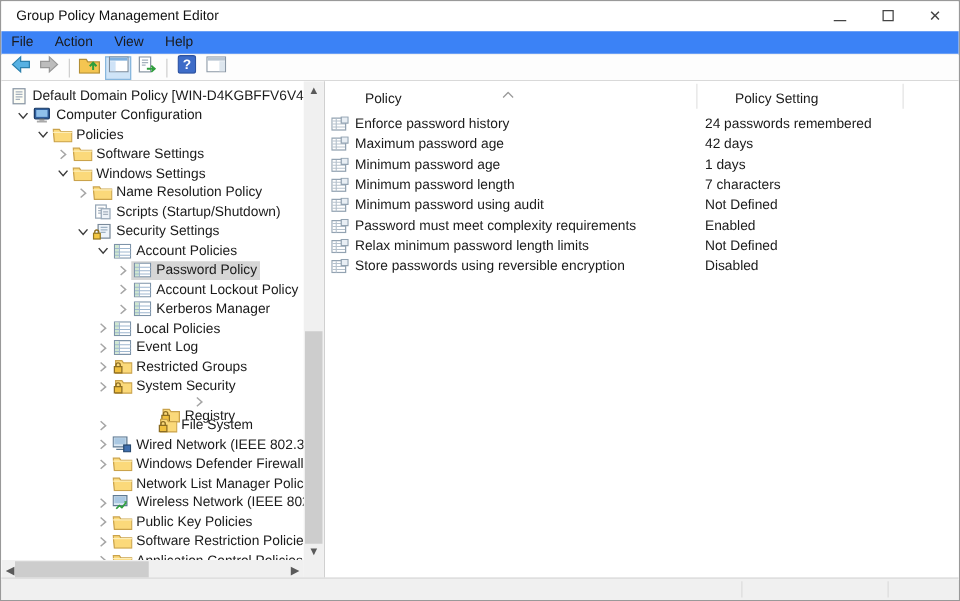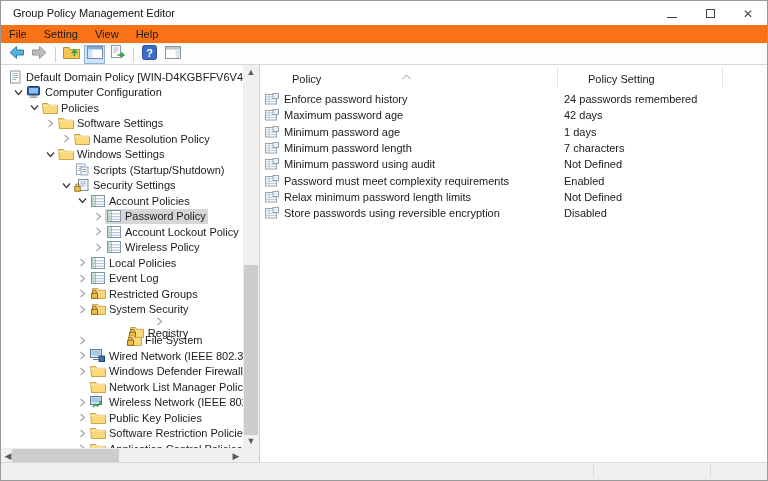--- a/index.html
+++ b/index.html
@@ -12,21 +12,21 @@
   
   .titlebar{height:24px;display:flex;align-items:center;background:#ffffff;}
   .titlebar .appicon{margin:0 5px 0 7px;display:flex;}
   .titlebar .title{font-size:11px;color:#111;flex:1;white-space:nowrap;}
   .tb-controls{display:flex;height:100%;}
   .tb-btn{width:38px;height:100%;display:flex;align-items:center;justify-content:center;color:#444;}
   .minbar{width:10px;height:1px;background:#444;display:inline-block;}
   .maxbox{width:9px;height:9px;border:1px solid #444;display:inline-block;}
   .closex{font-size:12px;line-height:1;color:#444;}
   
-  .menubar{height:19px;display:flex;align-items:center;padding-left:8px;background:#f97316;border-bottom:1px solid #f2f2f2;}
+  .menubar{height:19px;display:flex;align-items:center;padding-left:8px;background:#3b82f6;border-bottom:1px solid #f2f2f2;}
   .menubar .menu-item{font-size:11px;margin-right:17px;color:#1a1a1a;}
   
   .toolbar{height:21px;display:flex;align-items:center;padding-left:4px;background:#fdfdfd;border-bottom:1px solid #d9d9d9;}
   .tool-btn{height:19px;min-width:21px;display:flex;align-items:center;justify-content:center;margin:0 1px;border:1px solid transparent;}
   .tool-btn.pressed{background:#cfe4f7;border:1px solid #88b7dd;}
   .tool-sep{width:1px;height:15px;background:#d0d0d0;margin:0 4px;}
   
   .content{position:relative;height:399px;display:flex;background:#fff;}
   .tree-pane{width:259px;border-right:1px solid #d0d0d0;position:relative;background:#fff;overflow:hidden;}
   .tree-rows{position:absolute;left:0;top:0;right:16px;bottom:16px;overflow:hidden;padding-top:4px;white-space:nowrap;}
@@ -85,21 +85,21 @@
           <span><span class="maxbox"></span></span>
         </div>
         <div class="tb-btn">
           <span><span class="closex">✕</span></span>
         </div>
       </div>
   </div>
 
   <div class="menubar" id="menubar">
       <span class="menu-item">File</span>
-      <span class="menu-item">Setting</span>
+      <span class="menu-item">Action</span>
       <span class="menu-item">View</span>
       <span class="menu-item">Help</span>
     </div>
 
   <div class="toolbar" id="toolbar">
       <div class="tool-btn">
         <span><svg width="17" height="15" viewBox="0 0 17 15">
             <path d="M8.5 1.5 L2 7.5 L8.5 13.5 L8.5 10 H15.5 V5 H8.5 Z" fill="#57b1e3" stroke="#2c80ad"></path>
           </svg></span>
       </div>
@@ -203,50 +203,50 @@
             <span class="inner">
               <span class="ticon">
                 <svg width="16" height="12" viewBox="0 0 16 12">
                   <path d="M0.5 1.5 h5 l1.2 1.8 h8.8 v8.2 h-14 z" fill="#fbd97a" stroke="#caa34c"></path>
                   <path d="M0.5 3.8 h15" stroke="#fdeeb9"></path>
                 </svg>
               </span>
               <span class="tlabel">Software Settings</span>
             </span>
           </div>
+          <div class="tree-row" style="padding-left: 42px;">
+            <span class="expander">
+              <svg width="9" height="9" viewBox="0 0 9 9">
+                <polyline points="1,2.5 4.5,6.5 8,2.5" fill="none" stroke="#3b3b3b" stroke-width="1.2"></polyline>
+              </svg>
+            </span>
+            <span class="inner">
+              <span class="ticon">
+                <svg width="16" height="12" viewBox="0 0 16 12">
+                  <path d="M0.5 1.5 h5 l1.2 1.8 h8.8 v8.2 h-14 z" fill="#fbd97a" stroke="#caa34c"></path>
+                  <path d="M0.5 3.8 h15" stroke="#fdeeb9"></path>
+                </svg>
+              </span>
+              <span class="tlabel">Windows Settings</span>
+            </span>
+          </div>
           <div class="tree-row" style="padding-left: 58px;">
             <span class="expander">
               <svg width="9" height="9" viewBox="0 0 9 9">
                 <polyline points="2.5,1 6.5,4.5 2.5,8" fill="none" stroke="#a6a6a6" stroke-width="1.2"></polyline>
               </svg>
             </span>
             <span class="inner">
               <span class="ticon">
                 <svg width="16" height="12" viewBox="0 0 16 12">
                   <path d="M0.5 1.5 h5 l1.2 1.8 h8.8 v8.2 h-14 z" fill="#fbd97a" stroke="#caa34c"></path>
                   <path d="M0.5 3.8 h15" stroke="#fdeeb9"></path>
                 </svg>
               </span>
               <span class="tlabel">Name Resolution Policy</span>
-            </span>
-          </div>
-          <div class="tree-row" style="padding-left: 42px;">
-            <span class="expander">
-              <svg width="9" height="9" viewBox="0 0 9 9">
-                <polyline points="1,2.5 4.5,6.5 8,2.5" fill="none" stroke="#3b3b3b" stroke-width="1.2"></polyline>
-              </svg>
-            </span>
-            <span class="inner">
-              <span class="ticon">
-                <svg width="16" height="12" viewBox="0 0 16 12">
-                  <path d="M0.5 1.5 h5 l1.2 1.8 h8.8 v8.2 h-14 z" fill="#fbd97a" stroke="#caa34c"></path>
-                  <path d="M0.5 3.8 h15" stroke="#fdeeb9"></path>
-                </svg>
-              </span>
-              <span class="tlabel">Windows Settings</span>
             </span>
           </div>
           <div class="tree-row" style="padding-left: 58px;">
             <span class="expander"></span>
             <span class="inner">
               <span class="ticon">
                 <svg width="14" height="13" viewBox="0 0 14 13">
                   <rect x="1.5" y="1" width="8.5" height="10.5" fill="#ffffff" stroke="#98a8b8"></rect>
                   <path d="M3.5 3.5h4.5M3.5 5.5h4.5M3.5 7.5h3" stroke="#a4b0bd"></path>
                   <rect x="6" y="4" width="7" height="8" fill="#eef3f8" stroke="#98a8b8"></rect>
@@ -332,21 +332,21 @@
               </svg>
             </span>
             <span class="inner">
               <span class="ticon">
                 <svg width="14" height="12" viewBox="0 0 14 12">
                   <rect x="0.5" y="0.5" width="13" height="11" fill="#ffffff" stroke="#7d93a8"></rect>
                   <rect x="1" y="1" width="3" height="10" fill="#cfe8cf"></rect>
                   <path d="M4.5 1v10 M1 3.8h12.5 M1 6.6h12.5 M1 9.2h12.5" stroke="#9fb7cf" stroke-width="0.9" fill="none"></path>
                 </svg>
               </span>
-              <span class="tlabel">Wireless Policy</span>
+              <span class="tlabel">Kerberos Manager</span>
             </span>
           </div>
           <div class="tree-row" style="padding-left: 74px;">
             <span class="expander">
               <svg width="9" height="9" viewBox="0 0 9 9">
                 <polyline points="2.5,1 6.5,4.5 2.5,8" fill="none" stroke="#a6a6a6" stroke-width="1.2"></polyline>
               </svg>
             </span>
             <span class="inner">
               <span class="ticon">

